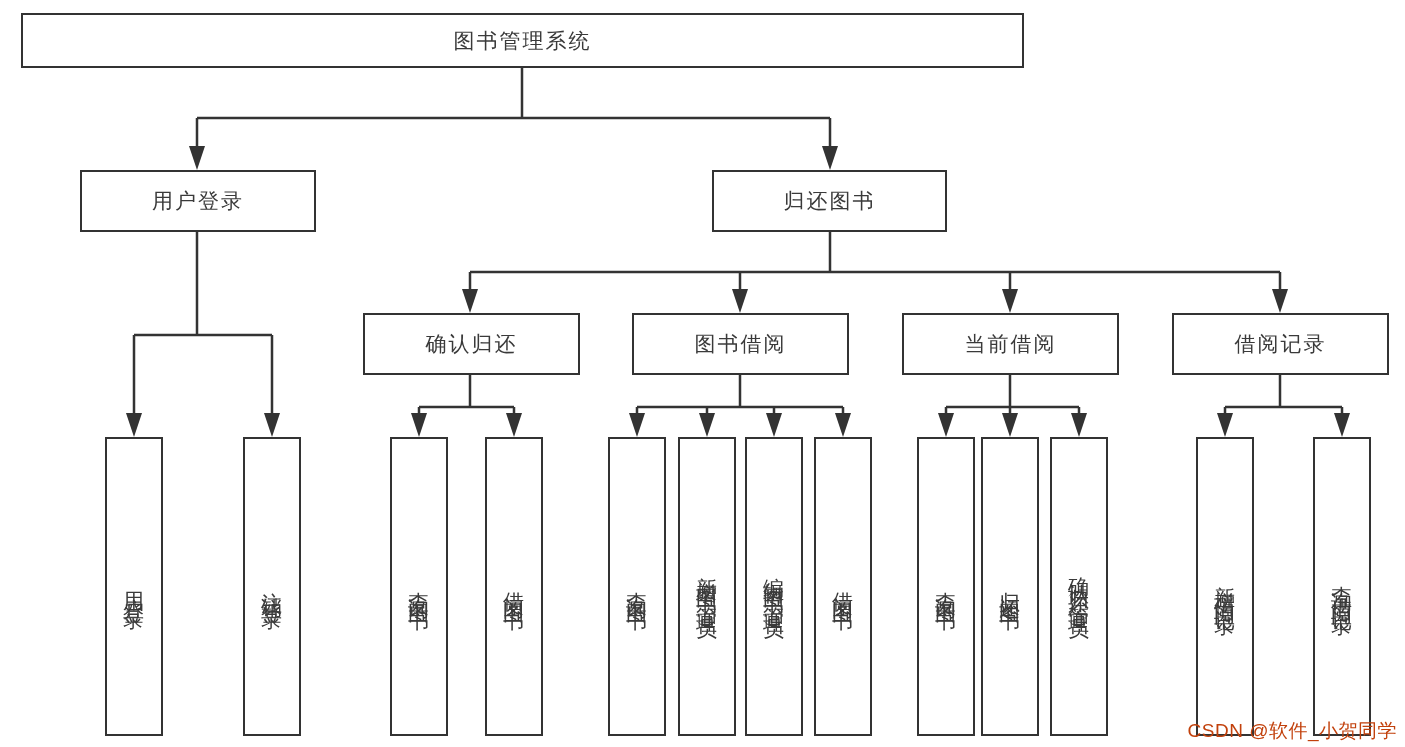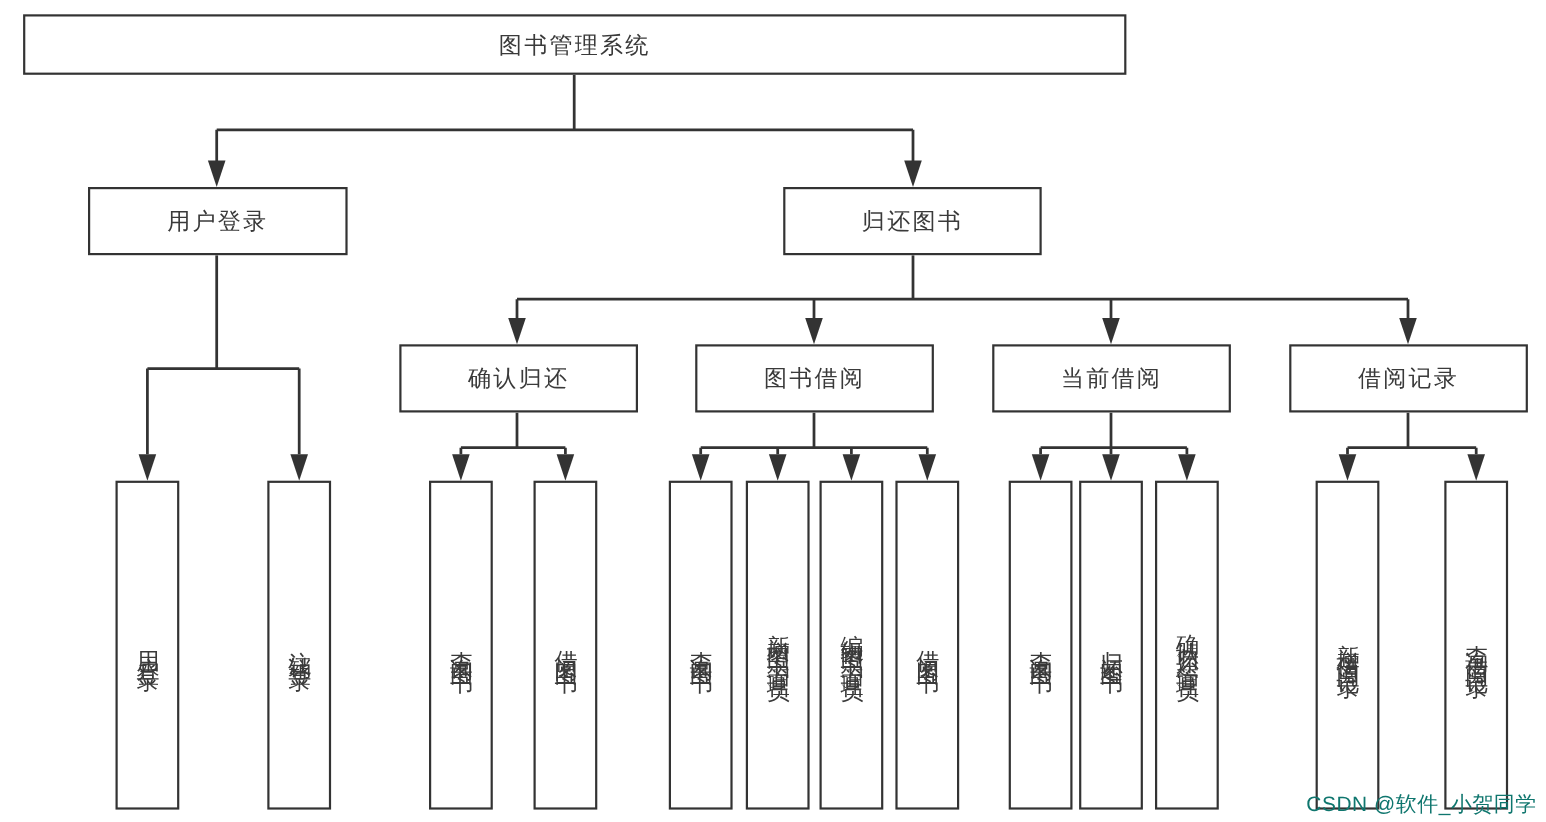--- a/index.html
+++ b/index.html
@@ -59,21 +59,21 @@
   .leaf-8  { left: 814px; }
   .leaf-9  { left: 917px; }
   .leaf-10 { left: 981px; }
   .leaf-11 { left: 1050px; }
   .leaf-12 { left: 1196px; }
   .leaf-13 { left: 1313px; }
   #watermark {
     position: absolute;
     right: 8px;
     bottom: 3px;
-    color: #0f766e;
+    color: #c2410c;
     font-size: 19px;
     letter-spacing: 0.5px;
     z-index: 5;
     white-space: nowrap;
   }
 </style>
 </head>
 <body>
 
 <div id="diagram-canvas">

